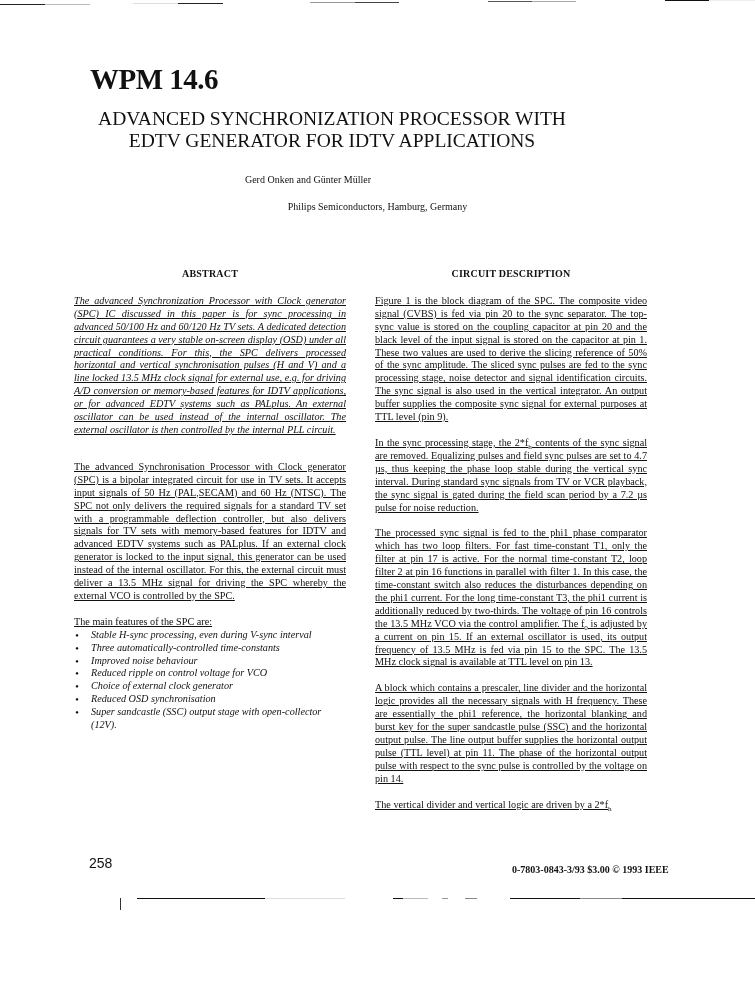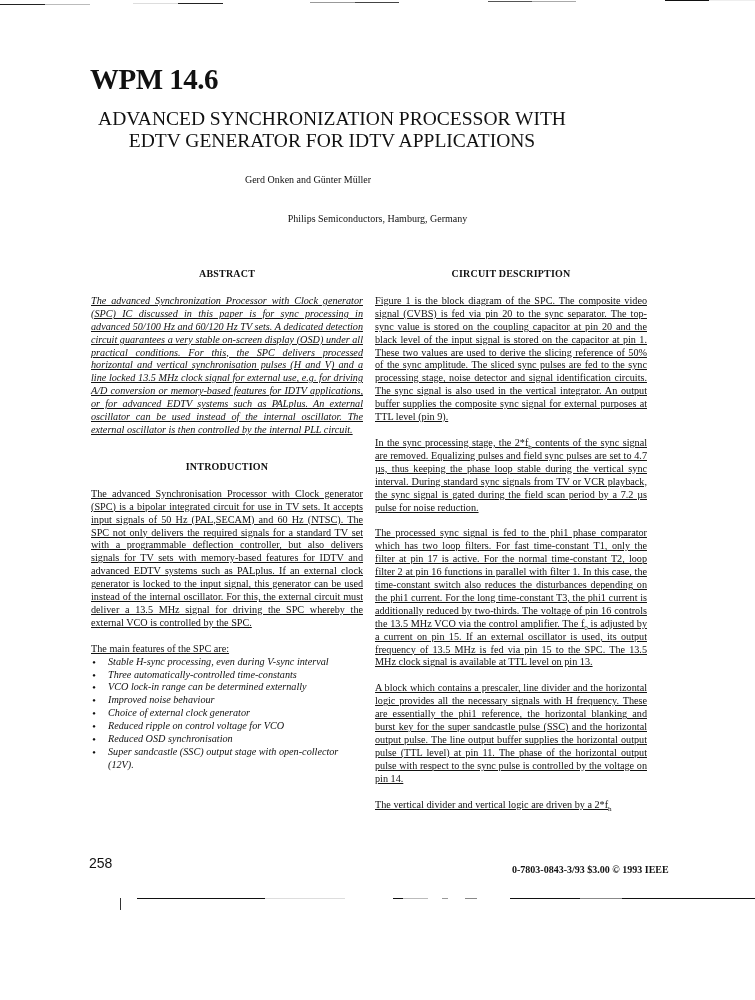--- a/index.html
+++ b/index.html
@@ -5,23 +5,23 @@
     html, body { margin: 0; padding: 0; background: #ffffff; }
     body { width: 755px; height: 1000px; position: relative; overflow: hidden; font-family: "Liberation Serif", "DejaVu Serif", serif; color: #111; }
     .scanline { position: absolute; height: 1px; }
     .top-artifacts .scanline { top: 3px; }
     .paper-id { position: absolute; left: 90px; top: 63px; font-size: 29px; font-weight: bold; letter-spacing: -0.5px; margin: 0; }
     .title { position: absolute; left: 0; width: 644px; text-align: center; font-size: 19.5px; font-weight: normal; margin: 0; top: 108px; line-height: 22px; }
     .title .line { display: block; }
     .title .l1 { padding-left: 20px; }
     .title .l2 { padding-left: 20px; }
     .authors { position: absolute; top: 174px; left: 0; width: 616px; text-align: center; font-size: 10px; padding-left: 0px; }
-    .affil { position: absolute; top: 201px; left: 0; width: 755px; text-align: center; font-size: 10px; margin-top: 12px; }
+    .affil { position: absolute; top: 201px; left: 0; width: 755px; text-align: center; font-size: 10px; }
     .col { position: absolute; width: 272px; font-size: 10.2px; line-height: 12.9px; }
-    .col-left { left: 91px; top: 268px; }
+    .col-left { left: 74px; top: 268px; }
     .col-right { left: 375px; top: 268px; }
     .heading { text-align: center; font-weight: bold; font-size: 10px; margin: 0 0 14px 0; letter-spacing: 0.2px; }
     p { margin: 0; text-align: justify; text-decoration: underline; }
     .abstract-text { font-style: italic; }
     .gap { height: 13px; }
     .gap-lg { height: 24px; }
     ul.features { list-style: none; margin: 0; padding: 0; font-style: italic; }
     ul.features li { position: relative; padding-left: 17px; }
     ul.features li::before { content: "\2022"; position: absolute; left: 1px; top: 0; font-size: 11px; }
     .page-number { position: absolute; left: 89px; top: 855px; font-family: "Liberation Sans", sans-serif; font-size: 14px; }
@@ -58,31 +58,29 @@
 
 <div class="col col-left">
   <section>
     <div class="heading">ABSTRACT</div>
     <p class="abstract-text">The advanced Synchronization Processor with Clock generator (SPC) IC discussed in this paper is for sync processing in advanced 50/100 Hz and 60/120 Hz TV sets. A dedicated detection circuit guarantees a very stable on-screen display (OSD) under all practical conditions. For this, the SPC delivers processed horizontal and vertical synchronisation pulses (H and V) and a line locked 13.5 MHz clock signal for external use, e.g. for driving A/D conversion or memory-based features for IDTV applications, or for advanced EDTV systems such as PALplus. An external oscillator can be used instead of the internal oscillator. The external oscillator is then controlled by the internal PLL circuit.</p>
   </section>
 
   <div class="gap-lg"></div>
 
   <section>
-    <div class="heading">INTRODUCTION</div>
     <p>The advanced Synchronisation Processor with Clock generator (SPC) is a bipolar integrated circuit for use in TV sets. It accepts input signals of 50 Hz (PAL,SECAM) and 60 Hz (NTSC). The SPC not only delivers the required signals for a standard TV set with a programmable deflection controller, but also delivers signals for TV sets with memory-based features for IDTV and advanced EDTV systems such as PALplus. If an external clock generator is locked to the input signal, this generator can be used instead of the internal oscillator. For this, the external circuit must deliver a 13.5 MHz signal for driving the SPC whereby the external VCO is controlled by the SPC.</p>
     <div class="gap"></div>
     <p>The main features of the SPC are:</p>
     <ul class="features">
       <li>Stable H-sync processing, even during V-sync interval</li>
       <li>Three automatically-controlled time-constants</li>
-      <li>VCO lock-in range can be determined externally</li>
       <li>Improved noise behaviour</li>
+      <li>Reduced ripple on control voltage for VCO</li>
       <li>Choice of external clock generator</li>
-      <li>Reduced ripple on control voltage for VCO</li>
       <li>Reduced OSD synchronisation</li>
       <li>Super sandcastle (SSC) output stage with open-collector (12V).</li>
     </ul>
   </section>
 </div>
 
 <div class="col col-right">
   <section>
     <div class="heading">CIRCUIT DESCRIPTION</div>
     <p>Figure 1 is the block diagram of the SPC. The composite video signal (CVBS) is fed via pin 20 to the sync separator. The top-sync value is stored on the coupling capacitor at pin 20 and the black level of the input signal is stored on the capacitor at pin 1. These two values are used to derive the slicing reference of 50% of the sync amplitude. The sliced sync pulses are fed to the sync processing stage, noise detector and signal identification circuits. The sync signal is also used in the vertical integrator. An output buffer supplies the composite sync signal for external purposes at TTL level (pin 9).</p>

